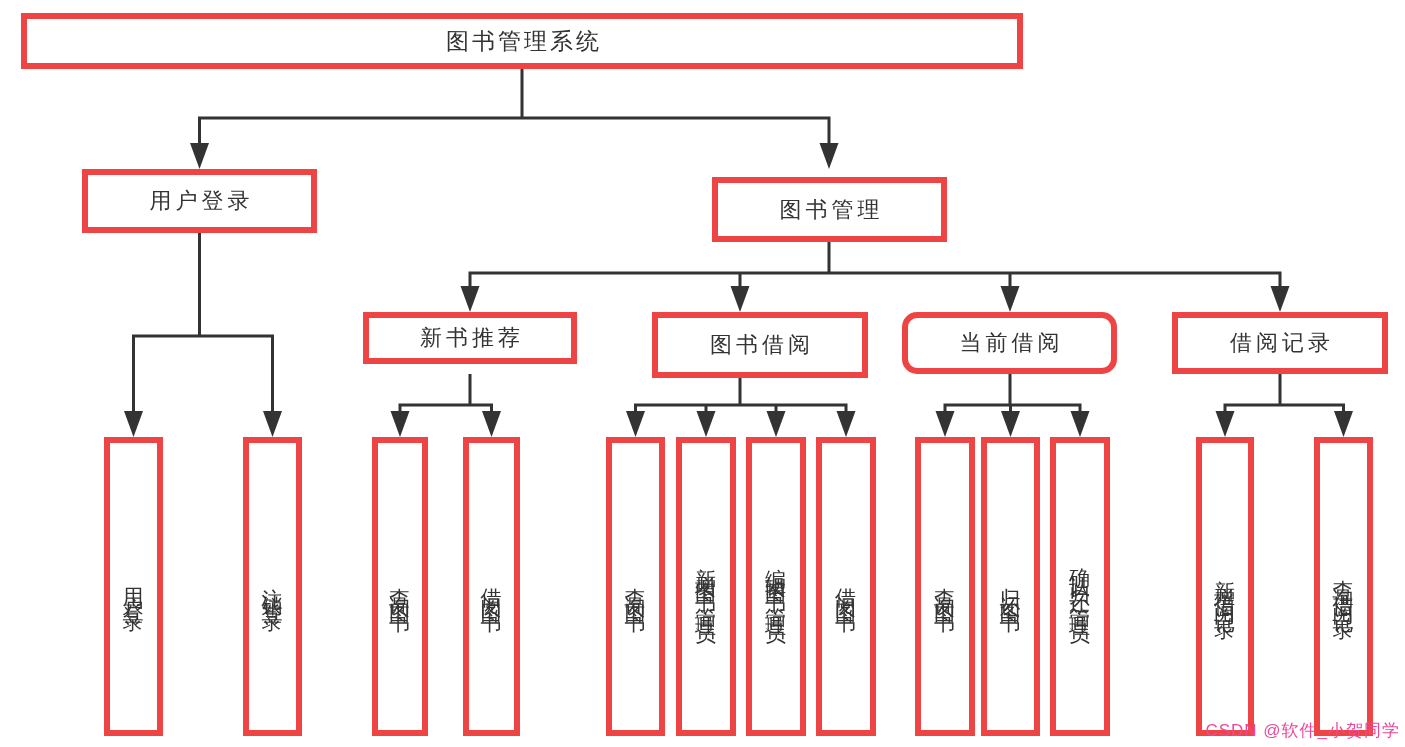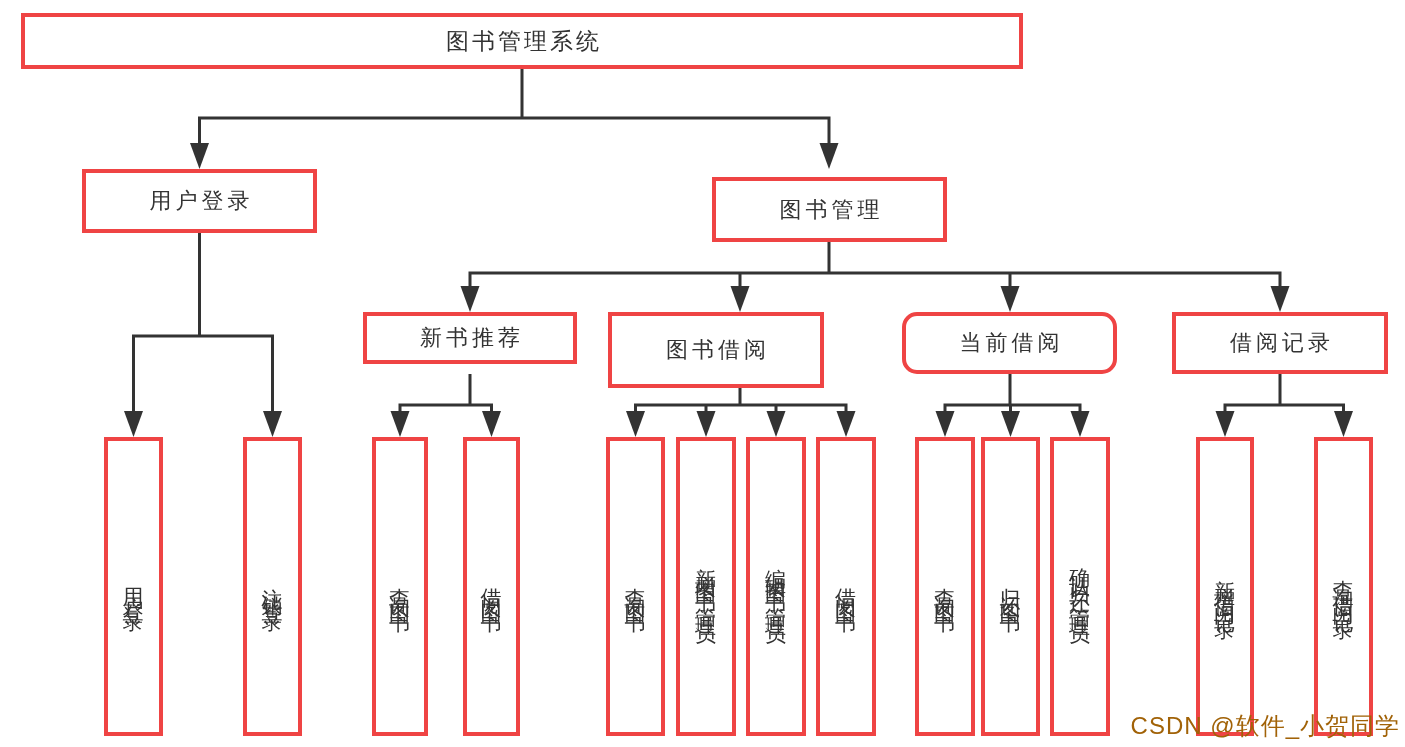--- a/index.html
+++ b/index.html
@@ -20,21 +20,21 @@
     left: 0;
     top: 0;
     width: 1405px;
     height: 747px;
     display: block;
   }
   .box {
     position: absolute;
     box-sizing: border-box;
     background: #ffffff;
-    border: 4px solid #ef4444;
+    border: 6px solid #ef4444;
     display: flex;
     align-items: center;
     justify-content: center;
     color: #333333;
   }
   .h-label {
     font-size: 22px;
     letter-spacing: 4px;
     padding-left: 4px;
     white-space: nowrap;
@@ -50,23 +50,23 @@
     font-size: 21px;
     letter-spacing: 8px;
     line-height: 1;
     white-space: nowrap;
     color: #333333;
   }
   .watermark {
     position: absolute;
     right: 5px;
     bottom: 5px;
-    font-size: 24px;
+    font-size: 17px;
     letter-spacing: 1px;
-    color: #a16207;
+    color: #ec4899;
     white-space: nowrap;
     margin-top: 48px;
   }
 </style>
 </head>
 <body>
 
 <div class="stage">
 
   <svg class="connectors" viewBox="0 0 1405 747" xmlns="http://www.w3.org/2000/svg" aria-hidden="true">
@@ -116,21 +116,21 @@
   <div class="box" style="left:82px; top:169px; width:235px; height:64px;">
     <span class="h-label">用户登录</span>
   </div>
   <div class="box" style="left:712px; top:169px; width:235px; height:65px;margin-top:8px;">
     <span class="h-label">图书管理</span>
   </div>
 
   <div class="box" style="left:363px; top:312px; width:214px; height:52px;">
     <span class="h-label">新书推荐</span>
   </div>
-  <div class="box" style="left:608px; top:312px; width:216px; height:76px;">
+  <div class="box" style="left:652px; top:312px; width:216px; height:66px;">
     <span class="h-label">图书借阅</span>
   </div>
   <div class="box" style="left:902px; top:312px; width:215px; height:62px;border-radius:15px;">
     <span class="h-label">当前借阅</span>
   </div>
   <div class="box" style="left:1172px; top:312px; width:216px; height:62px;">
     <span class="h-label">借阅记录</span>
   </div>
 
   <div class="box" style="left:104px; top:437px; width:59px; height:299px;">

